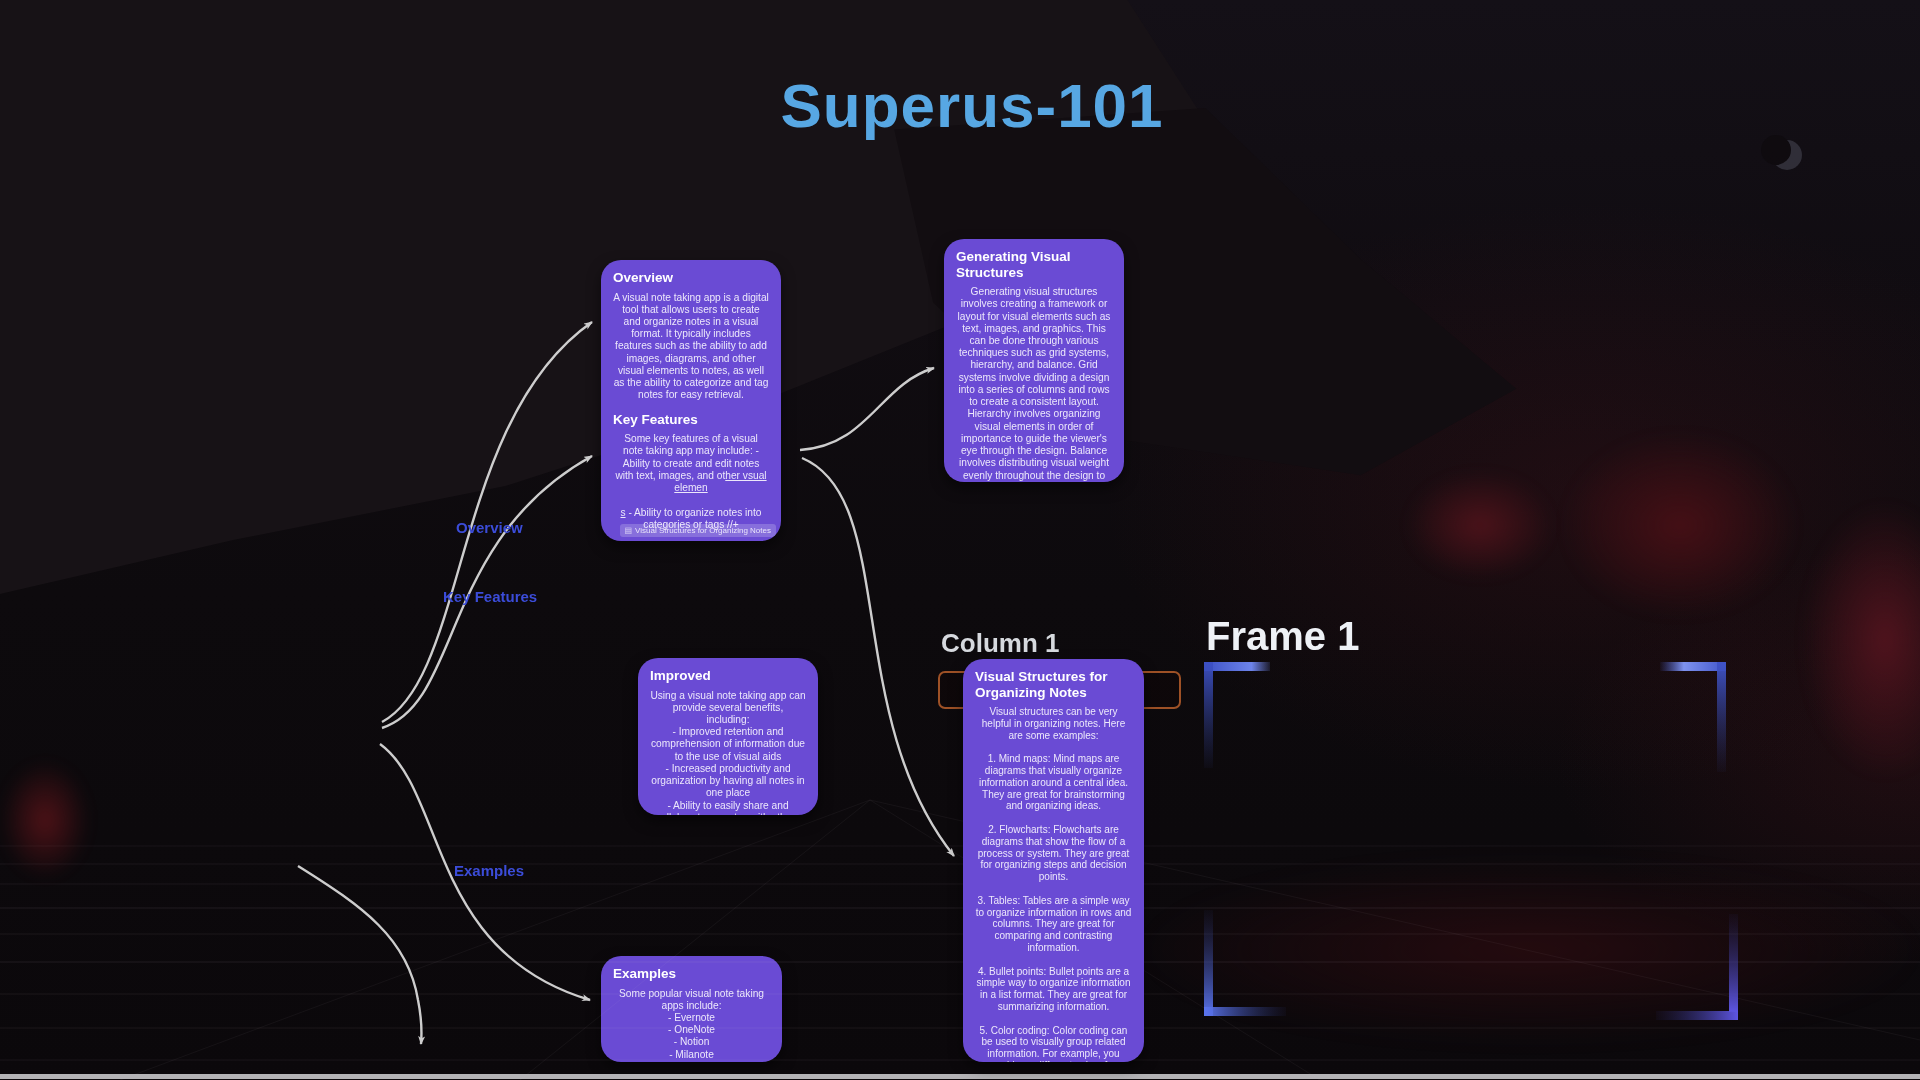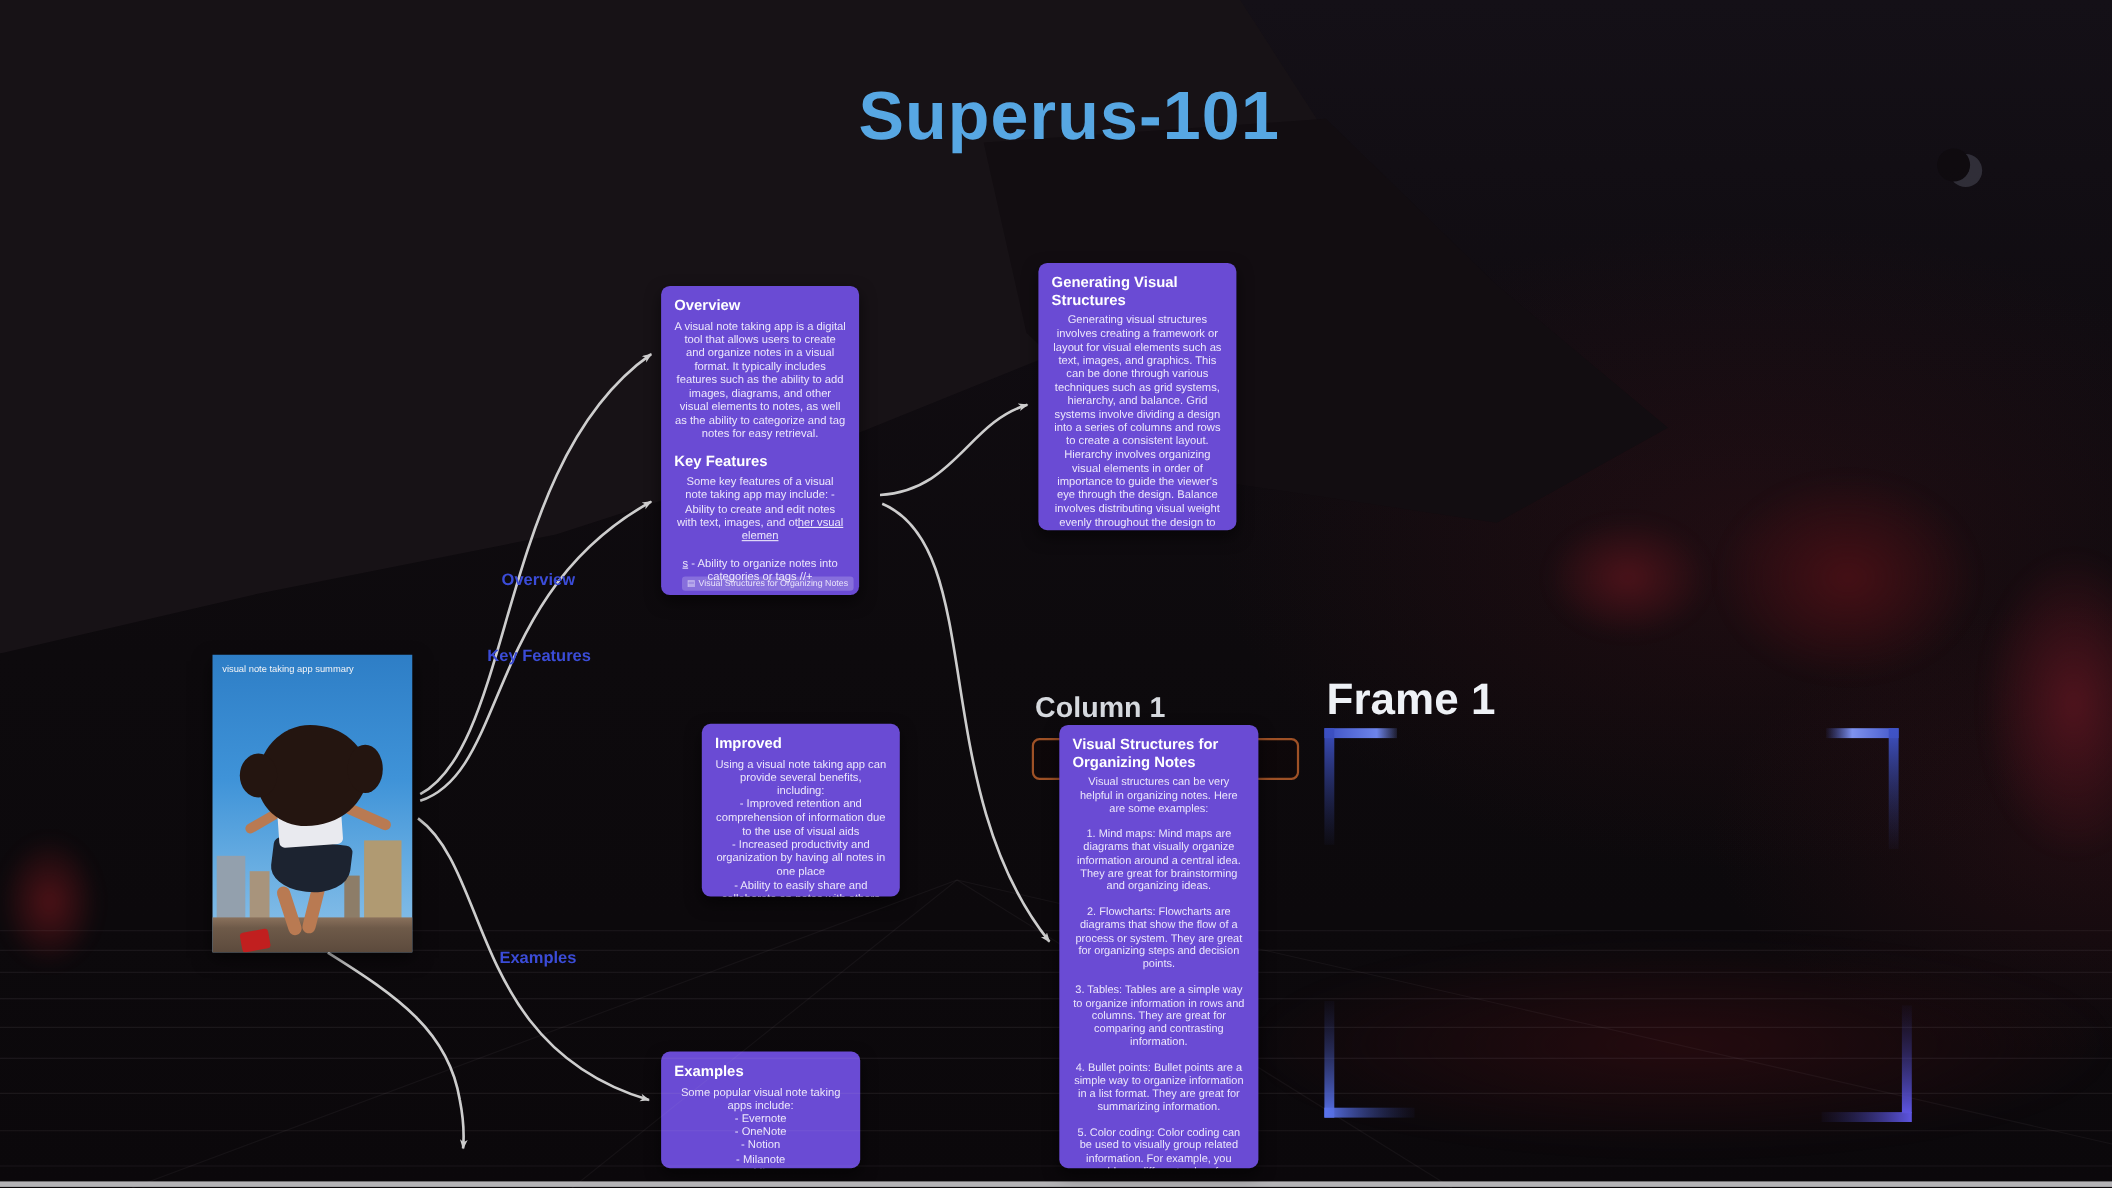--- a/index.html
+++ b/index.html
@@ -21,21 +21,21 @@
         background:#3a3944;opacity:.75;}
   .moon:after{content:"";position:absolute;left:-11px;top:-5px;width:30px;height:30px;
         border-radius:50%;background:#0e0a0e;}
   .bottom-bar{position:absolute;left:0;right:0;top:1074px;height:5px;background:#c7c7c9;opacity:.9;}
 
   
   .main-title{position:absolute;left:50%;top:70px;transform:translateX(-50%);
     font-size:62px;font-weight:bold;color:#57a7e3;letter-spacing:1px;white-space:nowrap;}
 
   
-  .note-card{position:absolute;background:#6a4bd4;border-radius:8px;color:#f2effc;
+  .note-card{position:absolute;background:#6a4bd4;border-radius:20px;color:#f2effc;
     padding:10px 12px;box-shadow:0 6px 14px rgba(0,0,0,.5);overflow:hidden;box-sizing:border-box;}
   .note-card h3{margin:0 0 6px 0;font-size:13.5px;font-weight:bold;color:#ffffff;line-height:1.15;}
   .note-card .body{font-size:10.2px;line-height:1.2;color:#ece7fb;white-space:pre-line;text-align:center;}
   .u{text-decoration:underline;}
   .card-overview{left:601px;top:260px;width:180px;height:281px;}
   .card-overview h3.kf{margin-top:10px;}
   .card-generating{left:944px;top:239px;width:180px;height:243px;}
   .card-benefits{left:638px;top:658px;width:180px;height:157px;}
   .card-visual{left:963px;top:659px;width:181px;height:403px;z-index:6;}
   .card-visual .body{font-size:10px;line-height:1.18;}
@@ -187,38 +187,20 @@
       <path d="M 802 458 C 898 498, 842 716, 954 856" marker-end="url(#arw)"></path>
       <path d="M 380 744 C 446 792, 428 952, 590 1000" marker-end="url(#arw)"></path>
       <path d="M 298 866 C 362 906, 408 938, 418 1000 C 422 1020, 422 1032, 421 1044" marker-end="url(#arw)"></path>
     </g>
   </svg>
 
   <span class="edge-label lbl-overview">Overview</span>
   <span class="edge-label lbl-keyfeatures">Key Features</span>
   <span class="edge-label lbl-examples">Examples</span>
 
-  <div class="image-card">
-    <div class="photo-sky"></div>
-    <span class="photo-caption">visual note taking app summary</span>
-    <div class="bld" style="left:4px;bottom:30px;width:26px;height:58px;background:#93a0ad;"></div>
-    <div class="bld" style="left:34px;bottom:30px;width:18px;height:44px;background:#a8947c;"></div>
-    <div class="bld" style="right:10px;bottom:28px;width:34px;height:74px;background:#b09a72;"></div>
-    <div class="bld" style="right:48px;bottom:28px;width:14px;height:42px;background:#8d7d68;"></div>
-    <div class="ledge"></div>
-    <div class="arm-r"></div>
-    <div class="arm-l"></div>
-    <div class="leg" style="left:86px;top:208px;transform:rotate(14deg);"></div>
-    <div class="leg" style="left:64px;top:210px;transform:rotate(-18deg);"></div>
-    <div class="skirt"></div>
-    <div class="shirt"></div>
-    <div class="face"></div>
-    <div class="hair"></div>
-    <div class="redbag"></div>
-  </div>
 
   <div class="note-card card-overview">
     <h3>Overview</h3>
     <div class="body">A visual note taking app is a digital tool that allows users to create and organize notes in a visual format. It typically includes features such as the ability to add images, diagrams, and other visual elements to notes, as well as the ability to categorize and tag notes for easy retrieval.</div>
     <h3 class="kf">Key Features</h3>
     <div class="body"><span>Some key features of a visual note taking app may include:  - Ability to create and edit notes with text, images, and ot</span><span class="u">her vsual elemen</span><span>
 
 </span><span class="u">s</span><span>  - Ability to organize notes into categories or tags  //+
 
  - Search functionality to quickly find specific notes  - Collaboration features to share notes with </span></div>

